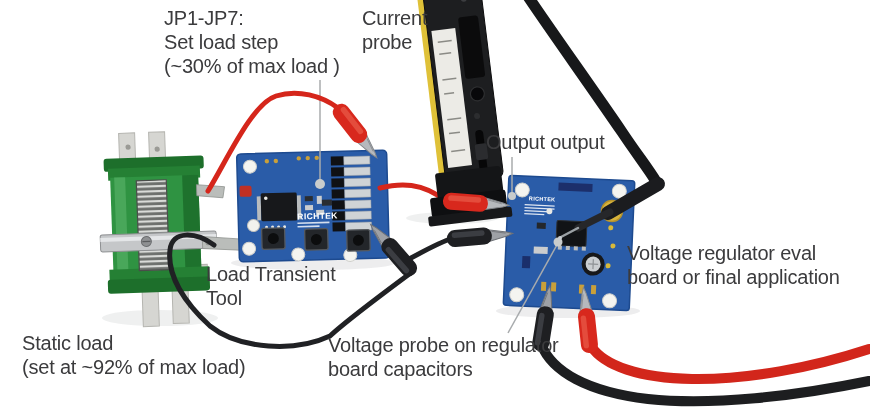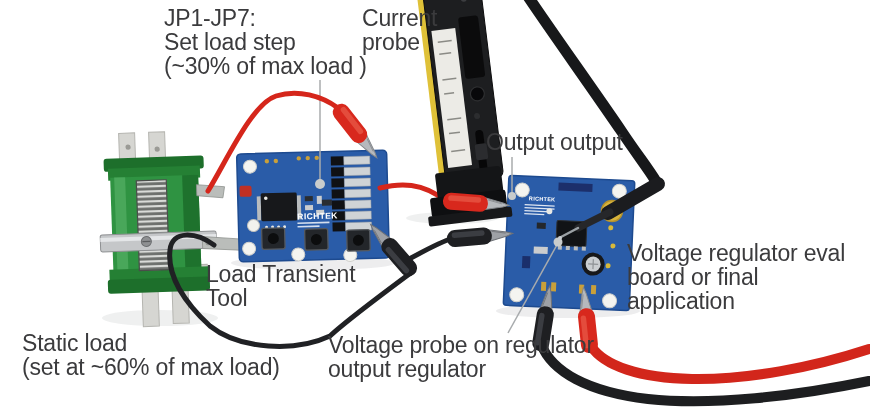--- a/index.html
+++ b/index.html
@@ -1,19 +1,19 @@
 <!DOCTYPE html>
 <html><head>
 <meta charset="utf-8">
 <style>
   html,body{margin:0;padding:0;background:#ffffff;}
   .stage{position:relative;width:870px;height:417px;background:#ffffff;overflow:hidden;
          font-family:"Liberation Sans",sans-serif;}
   .stage svg{position:absolute;left:0;top:0;}
-  .label{position:absolute;font-size:23px;line-height:24px;color:#3b3b3d;
+  .label{position:absolute;font-size:20px;line-height:24px;color:#3b3b3d;
          letter-spacing:-0.2px;white-space:pre-line;}
 </style>
 </head>
 <body>
 
 <div class="stage">
 
 <svg width="870" height="417" viewBox="0 0 870 417">
   <defs>
     <g id="clip-red">
@@ -272,17 +272,17 @@
 Set load step
 (~30% of max load )</div>
   <div class="label" style="left:362px;top:6px;">Current
 probe</div>
   <div class="label" style="left:486px;top:130px;">Output output</div>
   <div class="label" style="left:206px;top:262px;">Load Transient
 Tool</div>
   <div class="label" style="left:627px;top:241px;">Voltage regulator eval
 board or final application</div>
   <div class="label" style="left:22px;top:331px;">Static load
-(set at ~60% of max load)</div>
+(set at ~92% of max load)</div>
   <div class="label" style="left:328px;top:333px;">Voltage probe on regulator
-output regulator</div>
+board capacitors</div>
 
 </div>
 
 </body></html>

